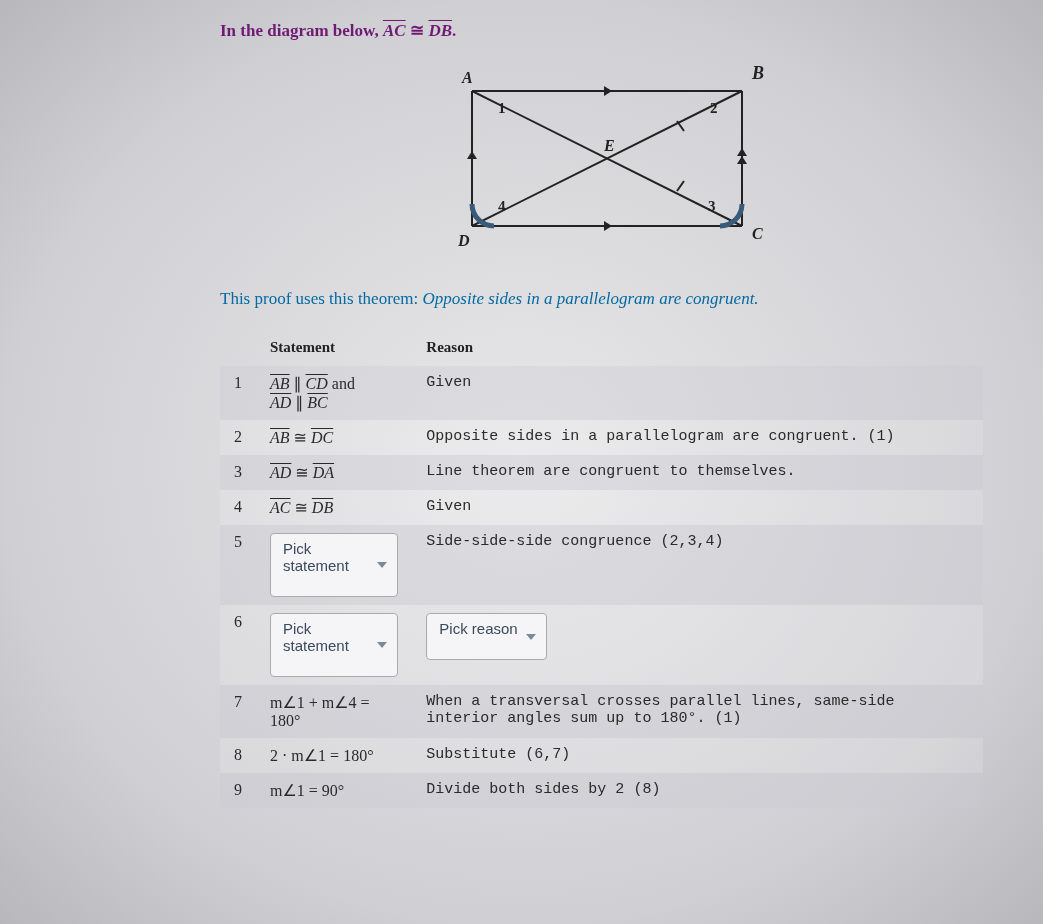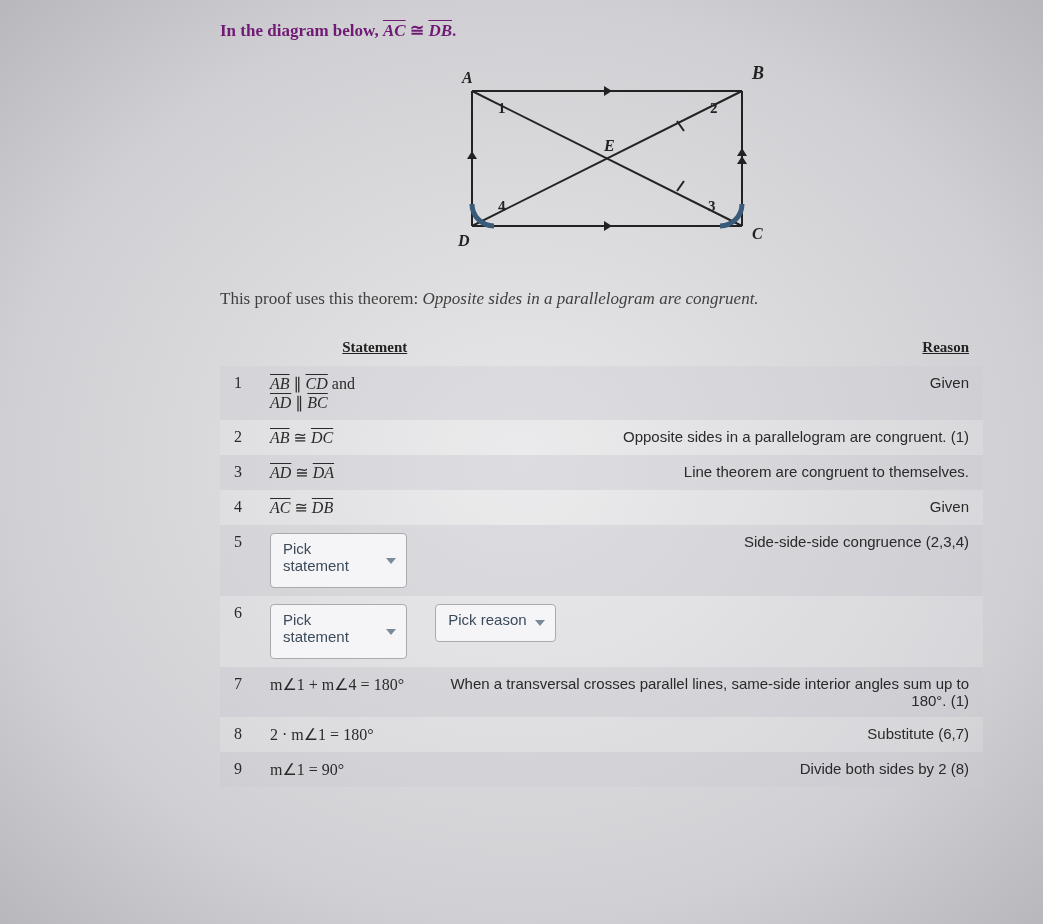--- a/index.html
+++ b/index.html
@@ -28,70 +28,69 @@
     color: #222;
     line-height: 1.4;
   }
   .diagram-wrap {
     text-align: center;
     margin: 20px 0 24px 0;
   }
   .theorem {
     font-size: 17px;
     margin: 20px 0;
-    color: #404040;
+    color: #0369a1;
   }
   .theorem .ital { font-style: italic; }
   .proof-table {
     width: 100%;
     border-collapse: collapse;
     margin-top: 12px;
     font-size: 16px;
   }
   .proof-table th {
-    text-align: right;
+    text-align: left;
     padding: 10px 14px;
     font-weight: bold;
     color: #222;
     font-size: 15px;
-    text-decoration: underline;
   }
   .proof-table td {
     padding: 8px 14px;
     vertical-align: top;
     color: #2a2a2a;
   }
   .proof-table tr.odd { background: rgba(200,200,210,0.35); }
   .proof-table tr.even { background: rgba(255,255,255,0.15); }
   .row-num { width: 30px; text-align: right; color: #444; }
   .ov { text-decoration: overline; font-style: italic; }
   .it { }
   .dropdown {
     display: inline-block;
     border: 1px solid #aaa;
     background: #f5f5f7;
-    padding: 6px 28px 13px 12px;
+    padding: 6px 28px 22px 12px;
     border-radius: 4px;
     color: #3b4a5b;
     position: relative;
     font-family: Arial, sans-serif;
     font-size: 15px;
   }
   .dropdown::after {
     content: "";
     position: absolute;
     right: 10px;
     top: 50%;
     width: 0; height: 0;
     border-left: 5px solid transparent;
     border-right: 5px solid transparent;
     border-top: 6px solid #7a8a9a;
     transform: translateY(-50%);
   }
-  .reason-text { color: #283848; font-family: Liberation Sans, sans-serif; font-size: 15px; text-align: right; }
+  .reason-text { color: #283848; font-family: Liberation Mono, monospace; font-size: 15px; }
   .stmt-text { font-family: Georgia, serif; }
 </style>
 </head>
 <body>
 
 <div class="page">
 
   <div class="intro">
     <span>In the diagram below, </span><span class="ov">AC</span><span> ≅ </span><span class="ov">DB</span><span>.</span>
   </div>

